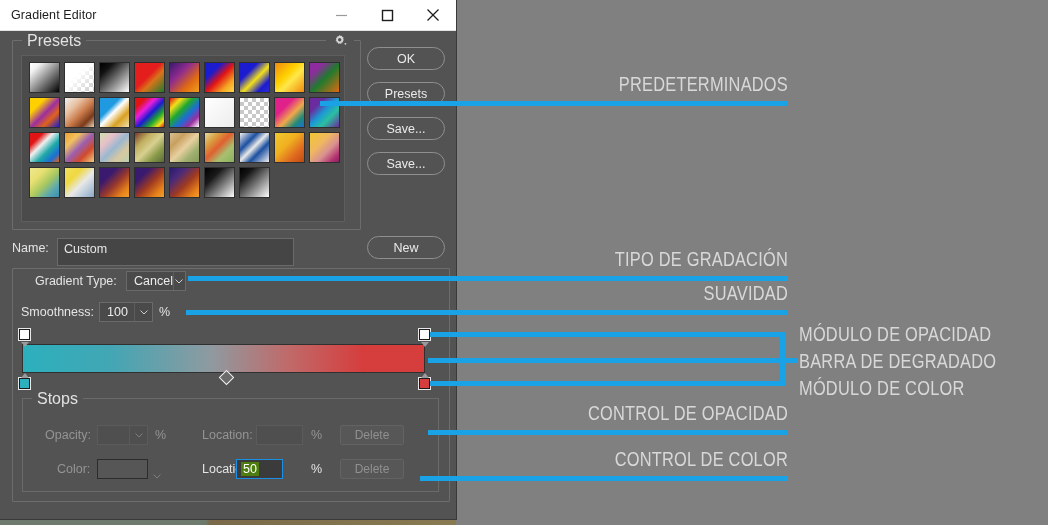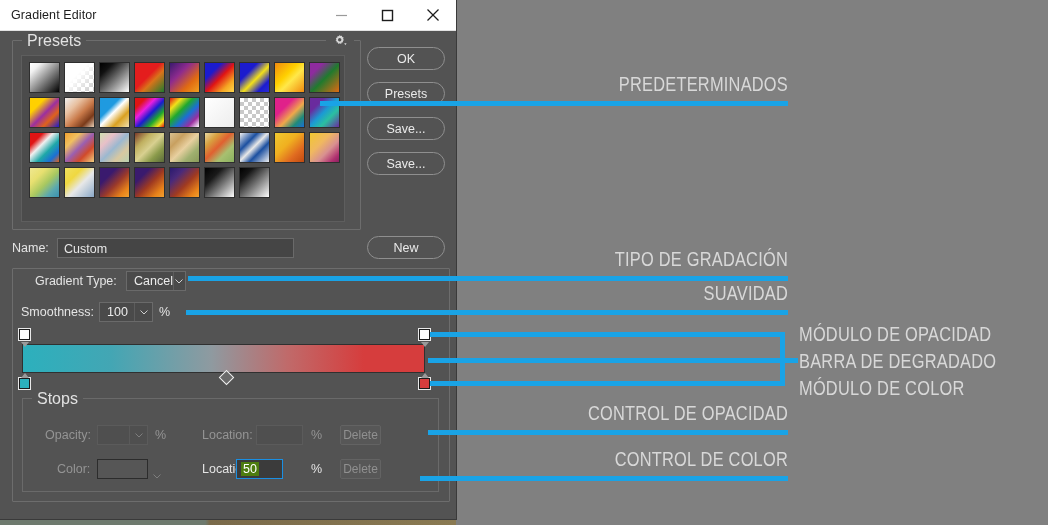--- a/index.html
+++ b/index.html
@@ -68,21 +68,21 @@
   .pill{
     position:absolute;width:78px;height:23px;border:1px solid #8f8f8f;
     border-radius:12px;background:#535353;color:#eaeaea;font-size:12.5px;
     display:flex;align-items:center;justify-content:center;cursor:pointer;
     box-sizing:border-box;
   }
 
   
   #name-label{position:absolute;left:12px;top:241px;font-size:12.5px;color:#e4e4e4;}
   #name-input{
-    position:absolute;left:57px;top:238px;width:237px;height:20px;
+    position:absolute;left:57px;top:238px;width:237px;height:28px;
     background:#454545;border:1px solid #6a6a6a;color:#e6e6e6;font-size:12.5px;
     line-height:20px;padding-left:6px;box-sizing:border-box;
   }
 
   
   #grad-group{left:12px;top:268px;width:436px;height:232px;}
 
   .row-label{position:absolute;font-size:12.5px;color:#e4e4e4;}
 
   .combo{
@@ -128,21 +128,21 @@
   .field{
     position:absolute;height:20px;background:#4a4a4a;border:1px solid #5f5f5f;
     box-sizing:border-box;font-size:12.5px;color:#e6e6e6;
     display:flex;align-items:center;
   }
   .field.disabled{background:#4f4f4f;border-color:#5b5b5b;}
   .field .txt{padding-left:6px;}
   .field .arrow{width:17px;height:100%;display:flex;align-items:center;
     justify-content:center;border-left:1px solid #5a5a5a;margin-left:auto;}
   .delete-btn{
-    position:absolute;width:41px;height:20px;border:1px solid #636363;
+    position:absolute;width:64px;height:20px;border:1px solid #636363;
     border-radius:2px;background:#575757;color:#909090;font-size:12px;
     display:flex;align-items:center;justify-content:center;box-sizing:border-box;
     cursor:default;
   }
   #loc-active{
     position:absolute;left:236px;top:459px;width:47px;height:20px;
     background:#3b3b3b;border:1px solid #1a8fe3;box-sizing:border-box;
     display:flex;align-items:center;
   }
   #loc-active .sel{

